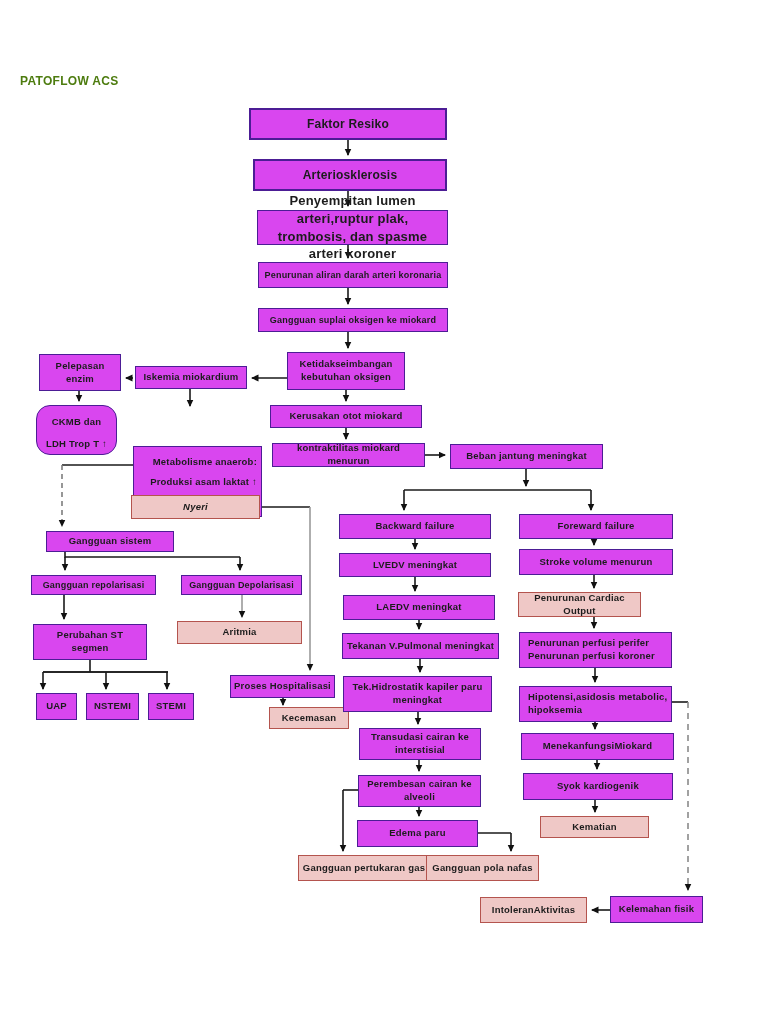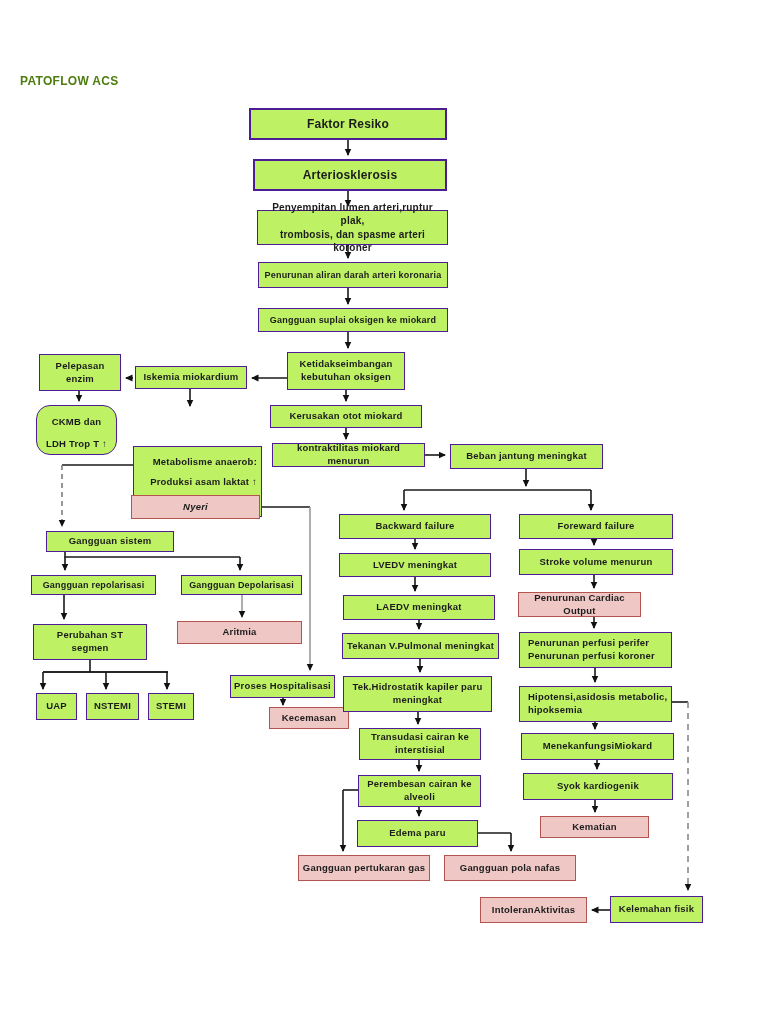--- a/index.html
+++ b/index.html
@@ -1,21 +1,21 @@
 <!DOCTYPE html>
 <html><head>
 <meta charset="utf-8">
 <style>
   html,body{margin:0;padding:0;background:#ffffff;}
   #page{position:relative;width:768px;height:1024px;background:#ffffff;overflow:hidden;
         font-family:"Liberation Sans",sans-serif;}
   #title{position:absolute;left:20px;top:74px;font-size:12px;font-weight:700;color:#4d7c0f;
          letter-spacing:.3px;}
   .node{position:absolute;box-sizing:border-box;display:flex;align-items:center;justify-content:center;
-        text-align:center;border:1px solid #4c1d95;background:#bef264;color:#1c1c1c;
+        text-align:center;border:1px solid #4c1d95;background:#d946ef;color:#1c1c1c;
         font-weight:700;font-size:9.5px;line-height:1.35;white-space:pre-line;letter-spacing:.2px;
         padding:1px 3px;}
   .big{font-size:12px;}
   .pink{background:#efc8c6;border:1.5px solid #b4544e;}
   .italic{font-style:italic;}
   .leftal{justify-content:flex-start;text-align:left;padding-left:8px;}
   .blockal{display:block;text-align:right;padding:5px 4px 0 8px;line-height:2.15;margin-top:36px;}
   .ckmb{display:block;text-align:center;padding-top:5px;line-height:2.3;border-radius:14px;}
   svg#wires{position:absolute;left:0;top:0;pointer-events:none;}
 </style>
@@ -92,21 +92,21 @@
       <line x1="595" y1="800" x2="595" y2="812" marker-end="url(#ah)"></line>
 
       <polyline points="672,702 688,702"></polyline>
       <line x1="688" y1="702" x2="688" y2="890" stroke="#8a8a8a" stroke-dasharray="6,5" marker-end="url(#ah)"></line>
       <line x1="610" y1="910" x2="592" y2="910" marker-end="url(#ah)"></line>
     </g>
   </svg>
 
   <div class="node big" style="left:249px;top:108px;width:198px;height:32px;border-width:2.5px">Faktor Resiko</div>
   <div class="node big" style="left:253px;top:159px;width:194px;height:32px;border-width:2.5px">Arteriosklerosis</div>
-  <div class="node" style="left:257px;top:210px;width:191px;height:35px;font-size:10px">Penyempitan lumen arteri,ruptur plak,
+  <div class="node" style="left:257px;top:210px;width:191px;height:35px;font-size:13px">Penyempitan lumen arteri,ruptur plak,
 trombosis, dan spasme arteri koroner</div>
   <div class="node" style="left:258px;top:262px;width:190px;height:26px;font-size:9px">Penurunan aliran darah arteri koronaria</div>
   <div class="node" style="left:258px;top:308px;width:190px;height:24px;font-size:9px">Gangguan suplai oksigen ke miokard</div>
 
   <div class="node" style="left:287px;top:352px;width:118px;height:38px">Ketidakseimbangan
 kebutuhan oksigen</div>
   <div class="node" style="left:135px;top:366px;width:112px;height:23px">Iskemia miokardium</div>
   <div class="node" style="left:39px;top:354px;width:82px;height:37px">Pelepasan
 enzim</div>
   <div class="node ckmb" style="left:36px;top:405px;width:81px;height:50px">CKMB dan
@@ -136,21 +136,21 @@
   <div class="node" style="left:343px;top:595px;width:152px;height:25px">LAEDV meningkat</div>
   <div class="node" style="left:342px;top:633px;width:157px;height:26px">Tekanan V.Pulmonal meningkat</div>
   <div class="node" style="left:343px;top:676px;width:149px;height:36px">Tek.Hidrostatik kapiler paru
 meningkat</div>
   <div class="node" style="left:359px;top:728px;width:122px;height:32px">Transudasi cairan ke
 interstisial</div>
   <div class="node" style="left:358px;top:775px;width:123px;height:32px">Perembesan cairan ke
 alveoli</div>
   <div class="node" style="left:357px;top:820px;width:121px;height:27px">Edema paru</div>
   <div class="node pink" style="left:298px;top:855px;width:132px;height:26px">Gangguan pertukaran gas</div>
-  <div class="node pink" style="left:444px;top:855px;width:132px;height:26px">Gangguan pola nafas</div>
+  <div class="node pink" style="left:426px;top:855px;width:113px;height:26px">Gangguan pola nafas</div>
 
   <div class="node" style="left:519px;top:514px;width:154px;height:25px">Foreward failure</div>
   <div class="node" style="left:519px;top:549px;width:154px;height:26px">Stroke volume menurun</div>
   <div class="node pink" style="left:518px;top:592px;width:123px;height:25px">Penurunan Cardiac Output</div>
   <div class="node leftal" style="left:519px;top:632px;width:153px;height:36px">Penurunan perfusi perifer
 Penurunan perfusi koroner</div>
   <div class="node leftal" style="left:519px;top:686px;width:153px;height:36px">Hipotensi,asidosis metabolic,
 hipoksemia</div>
   <div class="node" style="left:521px;top:733px;width:153px;height:27px">MenekanfungsiMiokard</div>
   <div class="node" style="left:523px;top:773px;width:150px;height:27px">Syok kardiogenik</div>

